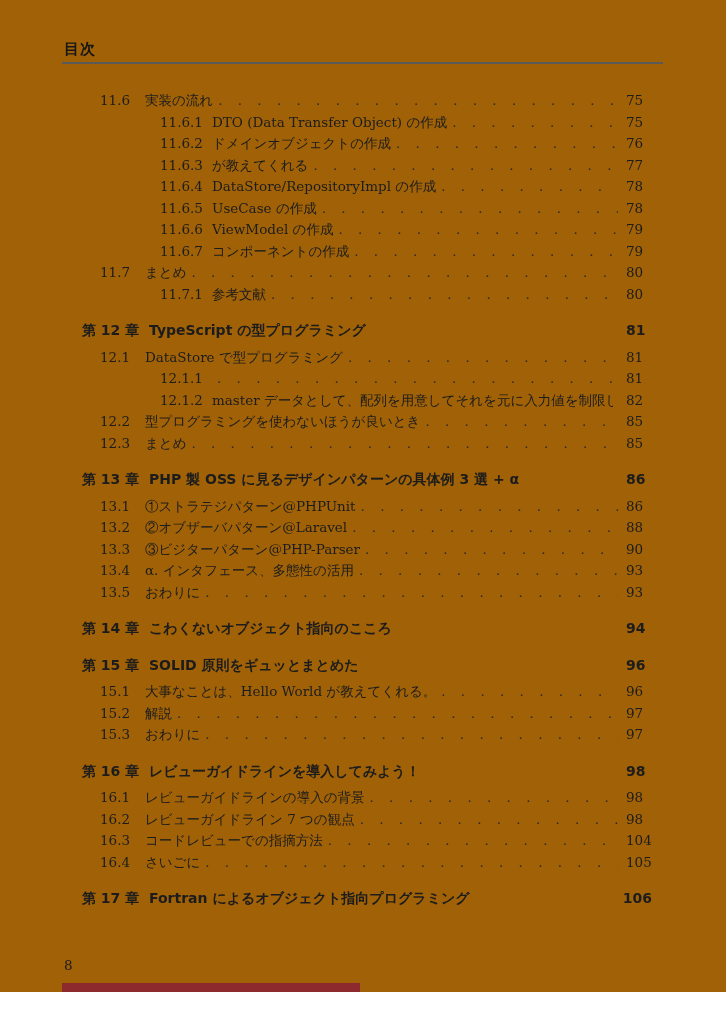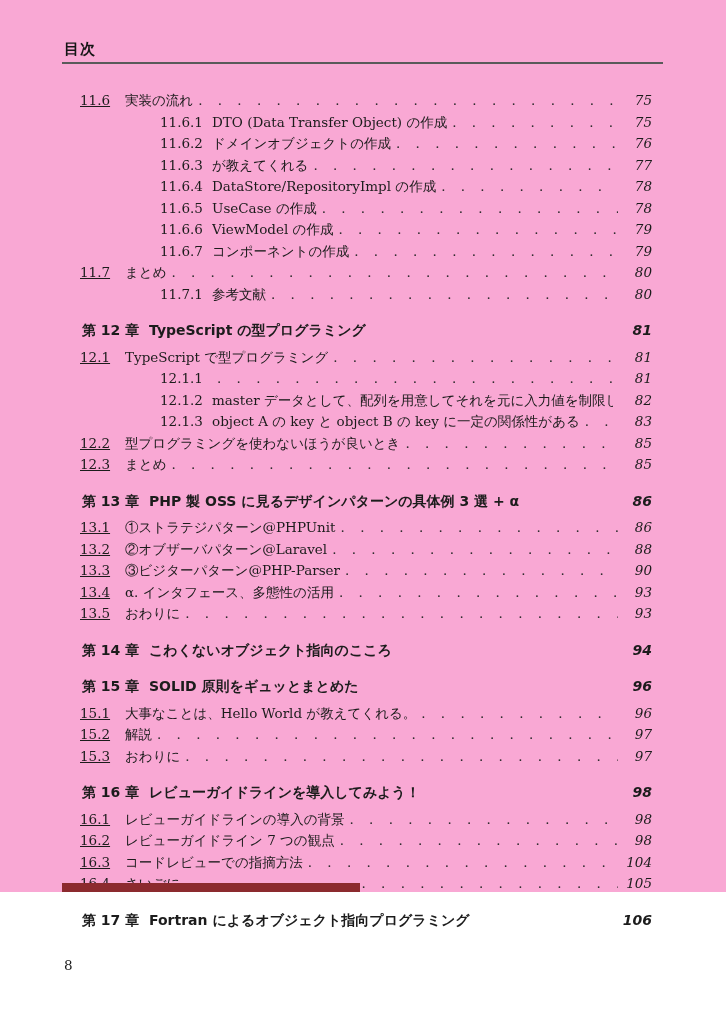--- a/index.html
+++ b/index.html
@@ -5,22 +5,22 @@
   * { margin: 0; padding: 0; box-sizing: border-box; }
   html, body {
     width: 726px; height: 1024px;
     background: #ffffff;
     overflow: hidden;
     font-family: "DejaVu Serif", "Liberation Serif", serif;
     color: #1c1c1c;
   }
   .page {
     position: relative;
-    width: 726px; height: 892px;
-    background: #f9a8d4;
+    width: 726px; height: 992px;
+    background: #a16207;
   }
   
   .toc-header {
     position: absolute;
     left: 62px; top: 40px;
     width: 601px;
     font-family: "DejaVu Sans", "Liberation Sans", sans-serif;
     font-weight: bold;
     font-size: 15px;
     letter-spacing: 1px;
@@ -53,33 +53,31 @@
     color: #2a2a2a;
   }
   .dots::after {
     content: ". . . . . . . . . . . . . . . . . . . . . . . . . . . . . . . . . . . . . . . . . . . . . . . . . . . . . . . . . . . .";
     letter-spacing: 5.5px;
   }
   .row .fill { flex: 1 1 0; }
   .row .pg {
     flex: 0 0 auto;
     min-width: 26px;
-    text-align: right;
-    font-style: italic;
   }
   
   .row.chapter {
     margin-top: 15px;
     margin-bottom: 5px;
     font-family: "DejaVu Sans", "Liberation Sans", sans-serif;
     font-weight: bold;
     font-size: 14px;
   }
   .row.chapter .num { margin-left: 20px; width: 67px; }
-  .row.section .num { margin-left: 18px; width: 45px; text-decoration: underline; }
+  .row.section .num { margin-left: 38px; width: 45px; }
   .row.subsection .num { margin-left: 98px; width: 52px; }
   
   .folio {
     position: absolute;
     left: 64px; top: 957px;
     font-size: 13.5px;
   }
   .bottom-bar {
     position: absolute;
     left: 62px; bottom: 0;
@@ -155,41 +153,35 @@
         <span class="pg">80</span>
       </div>
       <div class="row chapter">
         <span class="num">第 12 章</span>
         <span class="title">TypeScript の型プログラミング</span>
         <span class="fill"></span>
         <span class="pg">81</span>
       </div>
       <div class="row section">
         <span class="num">12.1</span>
-        <span class="title">TypeScript で型プログラミング</span>
+        <span class="title">DataStore で型プログラミング</span>
         <span class="dots"></span>
         <span class="pg">81</span>
       </div>
       <div class="row subsection">
         <span class="num">12.1.1</span>
         <span class="dots"></span>
         <span class="pg">81</span>
       </div>
       <div class="row subsection">
         <span class="num">12.1.2</span>
         <span class="title">master データとして、配列を用意してそれを元に入力値を制限したい</span>
         <span class="dots"></span>
         <span class="pg">82</span>
       </div>
-      <div class="row subsection">
-        <span class="num">12.1.3</span>
-        <span class="title">object A の key と object B の key に一定の関係性がある</span>
-        <span class="dots"></span>
-        <span class="pg">83</span>
-      </div>
       <div class="row section">
         <span class="num">12.2</span>
         <span class="title">型プログラミングを使わないほうが良いとき</span>
         <span class="dots"></span>
         <span class="pg">85</span>
       </div>
       <div class="row section">
         <span class="num">12.3</span>
         <span class="title">まとめ</span>
         <span class="dots"></span>

